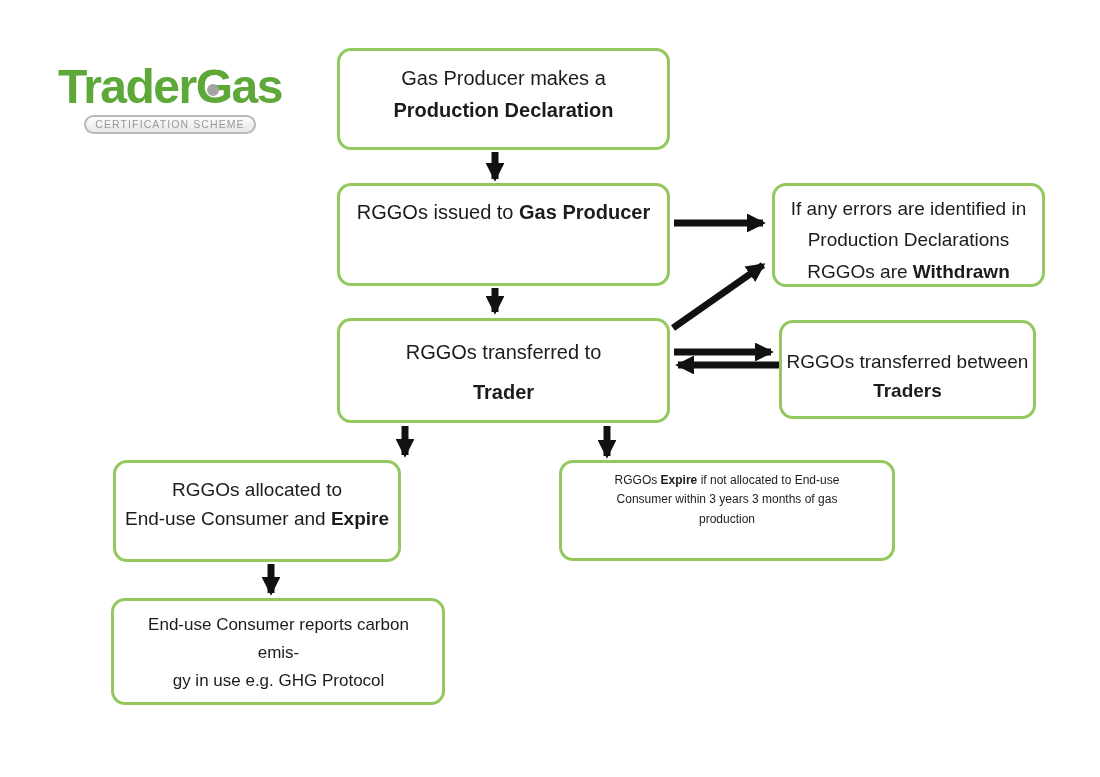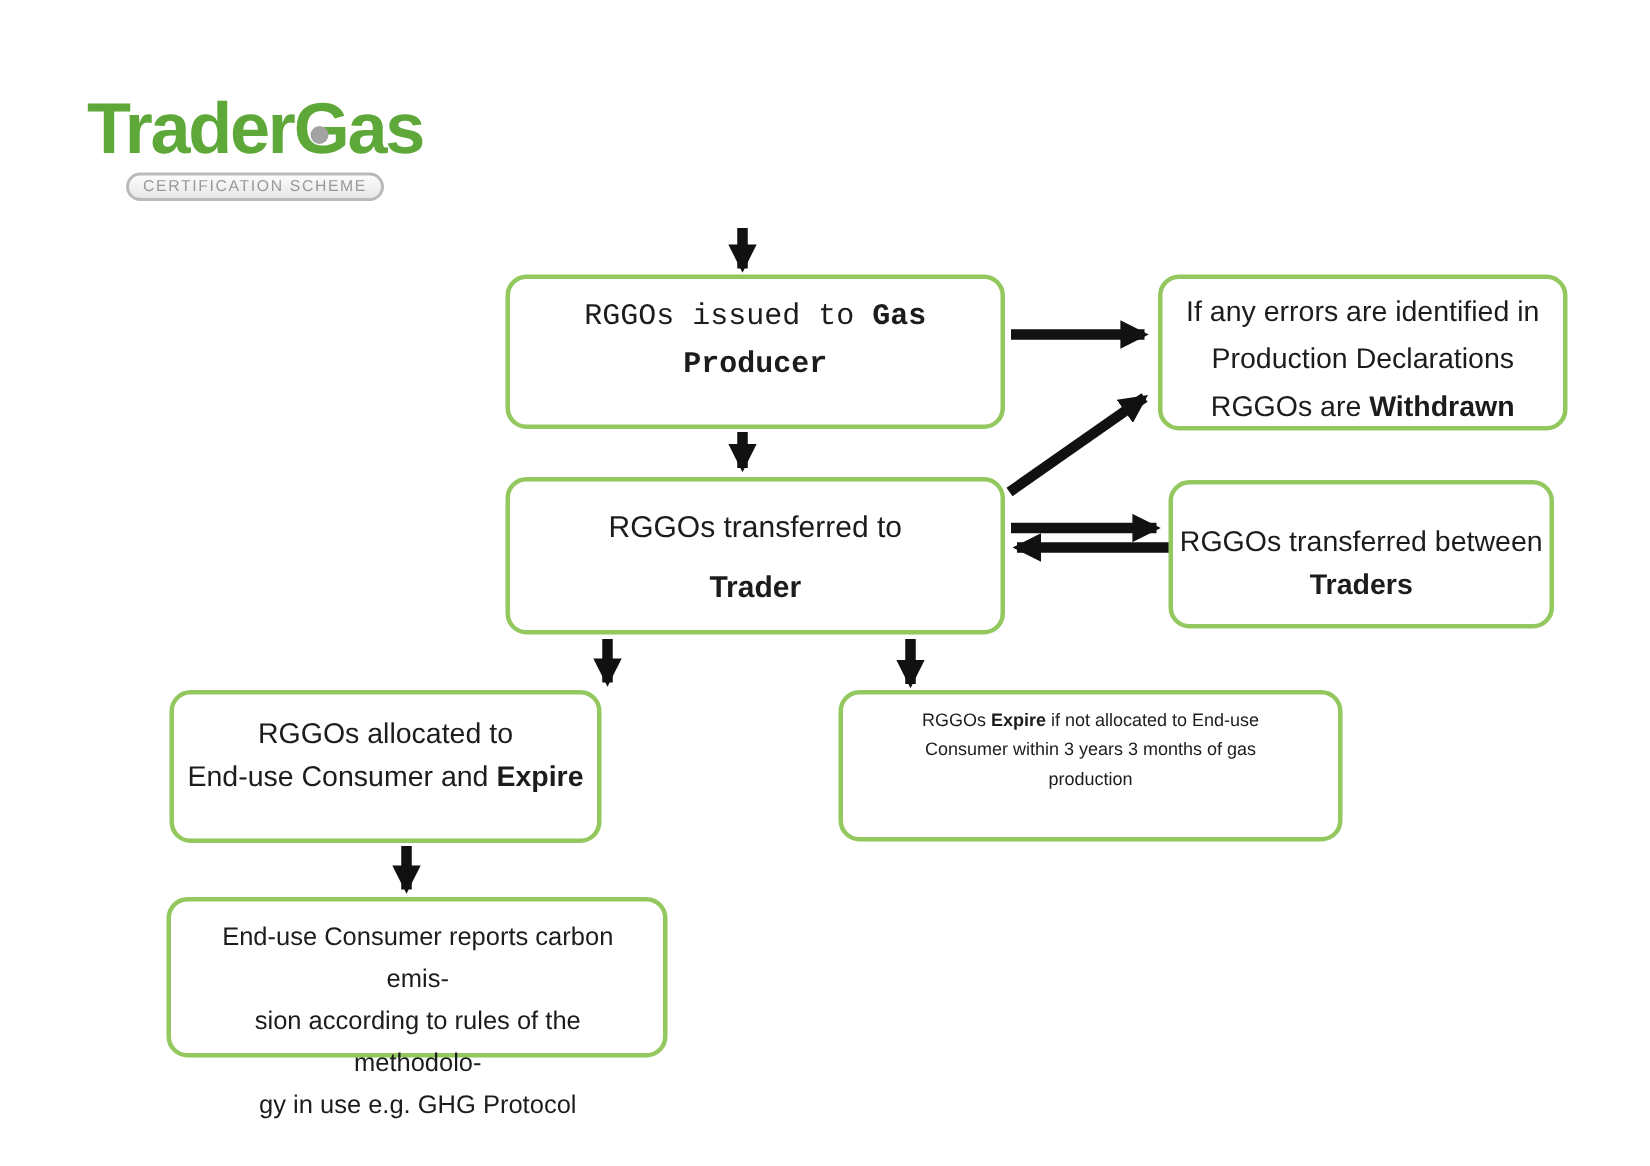--- a/index.html
+++ b/index.html
@@ -45,21 +45,21 @@
     position:absolute;
     background:#fff;
     border:3px solid var(--green);
     border-radius:14px;
     text-align:center;
     font-size:20px;
     line-height:1.6;
   }
   .bl b{font-weight:bold;}
   .b-production{left:337px;top:48px;width:333px;height:102px;padding-top:11px;}
-  .b-issued{left:337px;top:183px;width:333px;height:103px;padding-top:10px;font-family:Liberation Mono, monospace;}
+  .b-issued{left:337px;top:183px;width:333px;height:103px;padding-top:10px;}
   .b-trader{left:337px;top:318px;width:333px;height:105px;padding-top:11px;}
   .b-trader .bl{line-height:2.0;}
   .b-withdrawn{left:772px;top:183px;width:273px;height:104px;font-size:19px;padding-top:7px;line-height:1.65;}
   .b-traders{left:779px;top:320px;width:257px;height:99px;font-size:19px;padding-top:24px;line-height:1.55;}
   .b-allocated{left:113px;top:460px;width:288px;height:102px;font-size:19px;padding-top:13px;line-height:1.5;}
   .b-expire{left:559px;top:460px;width:336px;height:101px;font-size:12px;padding-top:8px;line-height:1.62;}
   .b-reports{left:111px;top:598px;width:334px;height:107px;font-size:17px;text-align:center;padding:10px 12px 0 13px;line-height:1.64;}
 
   
   .arrows{position:absolute;left:0;top:0;width:1100px;height:777px;pointer-events:none;}
@@ -86,20 +86,24 @@
     <line x1="495" y1="288" x2="495" y2="312" marker-end="url(#ah)"></line>
     <line x1="674" y1="223" x2="763" y2="223" marker-end="url(#ah)"></line>
     <line x1="673" y1="328" x2="763" y2="265" marker-end="url(#ah)"></line>
     <line x1="674" y1="352" x2="771" y2="352" marker-end="url(#ah)"></line>
     <line x1="780" y1="365" x2="678" y2="365" marker-end="url(#ah)"></line>
     <line x1="405" y1="426" x2="405" y2="455" marker-end="url(#ah)"></line>
     <line x1="607" y1="426" x2="607" y2="456" marker-end="url(#ah)"></line>
     <line x1="271" y1="564" x2="271" y2="593" marker-end="url(#ah)"></line>
   </svg>
 
+  <div class="box b-production">
+    <div class="bl"><span>Gas Producer makes a</span></div>
+    <div class="bl"><b>Production Declaration</b></div>
+  </div>
 
   <div class="box b-issued">
     <div class="bl"><span>RGGOs issued to </span><b>Gas Producer</b></div>
   </div>
 
   <div class="box b-trader">
     <div class="bl"><span>RGGOs transferred to</span></div>
     <div class="bl"><b>Trader</b></div>
   </div>
 
@@ -120,17 +124,16 @@
   </div>
 
   <div class="box b-expire">
     <div class="bl"><span>RGGOs </span><b>Expire</b><span> if not allocated to End-use</span></div>
     <div class="bl"><span>Consumer within 3 years 3 months of gas</span></div>
     <div class="bl"><span>production</span></div>
   </div>
 
   <div class="box b-reports">
     <div class="bl"><span>End-use Consumer reports carbon emis-</span></div>
-    <div class="bl"><span>sion according to rules of the methodolo-</span></div>
     <div class="bl"><span>gy in use e.g. GHG Protocol</span></div>
   </div>
 
 </div>
 
 </body></html>

